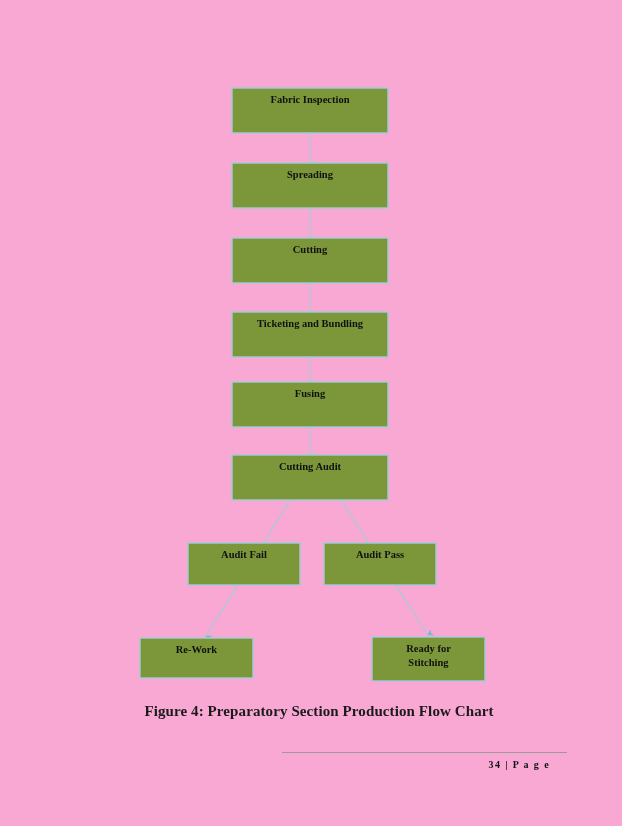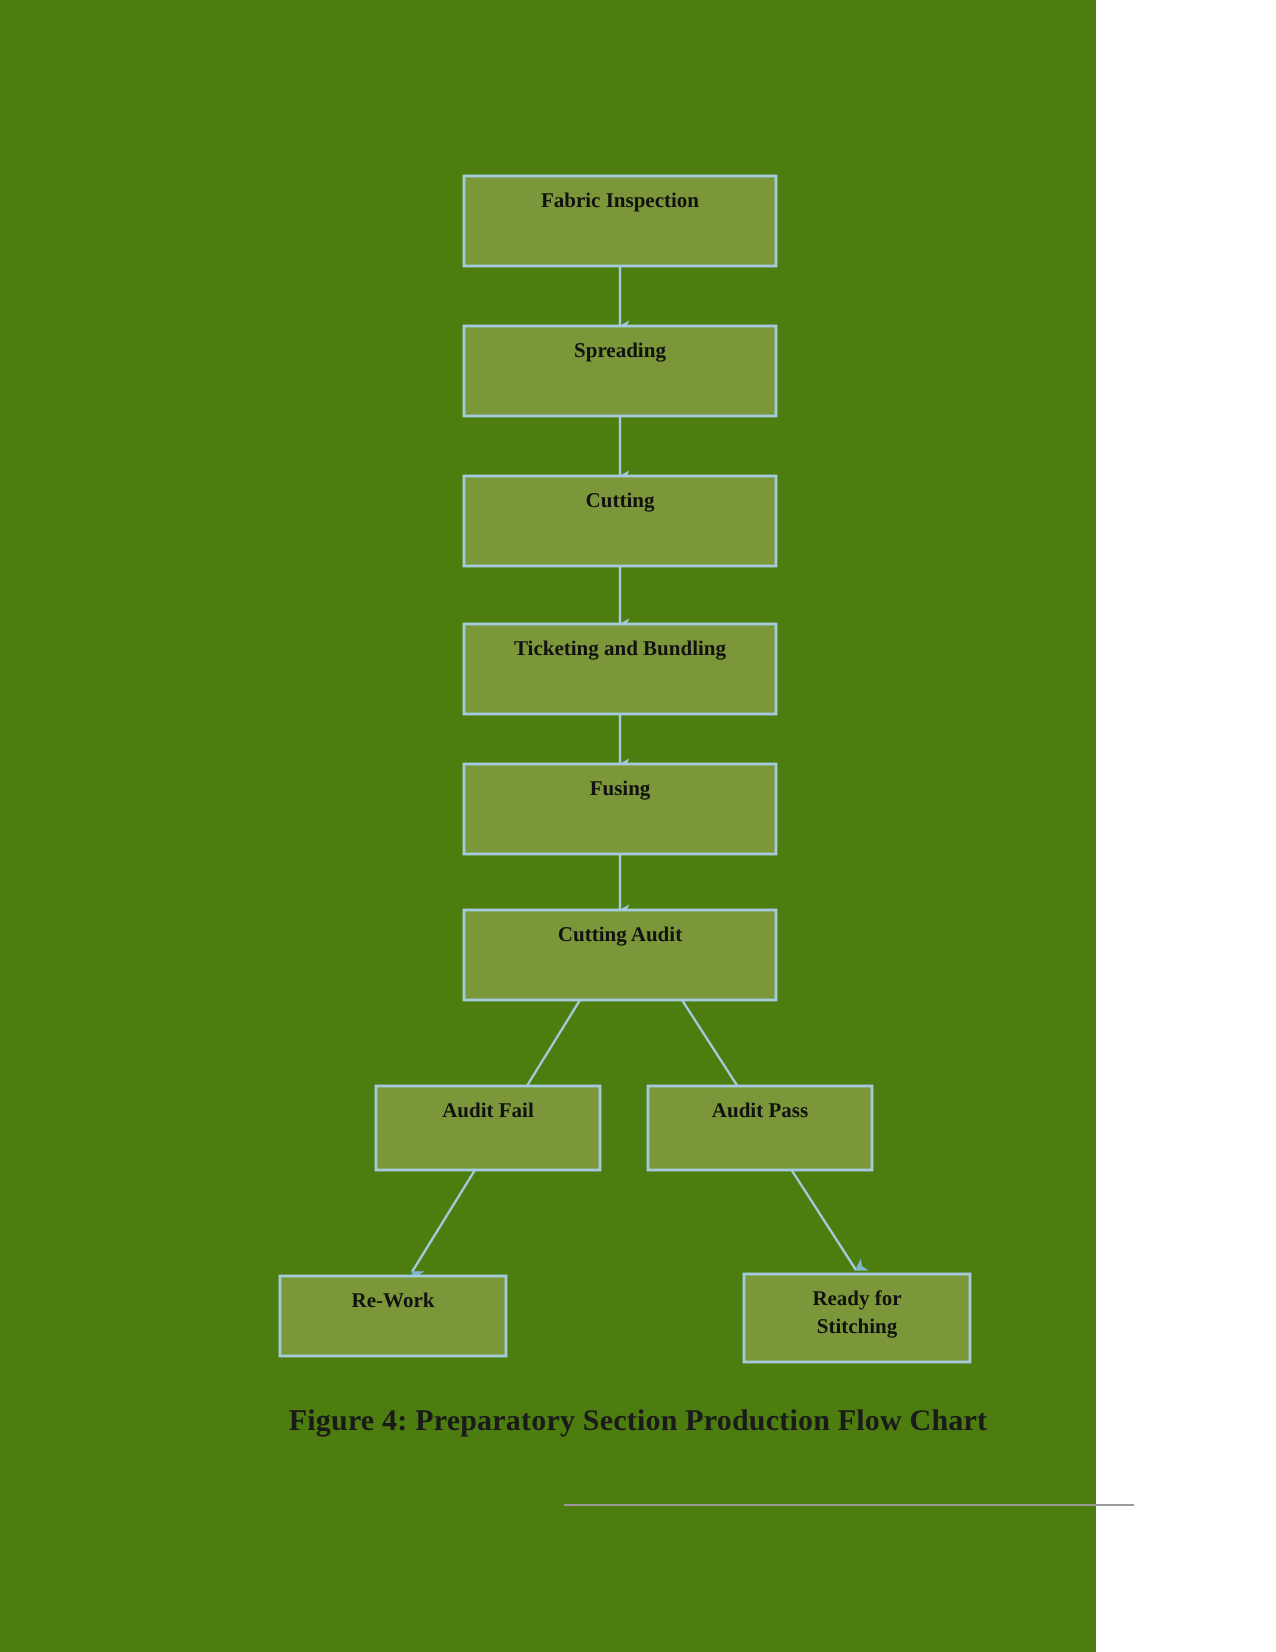--- a/index.html
+++ b/index.html
@@ -10,23 +10,23 @@
   body {
     width: 638px;
     height: 826px;
     font-family: "Liberation Serif", "DejaVu Serif", serif;
     color: #000000;
     position: relative;
     overflow: hidden;
   }
   #page {
     position: relative;
-    width: 548px;
+    width: 622px;
     height: 826px;
-    background: #4d7c0f;
+    background: #f9a8d4;
   }
   #flow-svg {
     position: absolute;
     left: 0;
     top: 0;
     width: 638px;
     height: 826px;
     display: block;
   }
   .node-box {
@@ -143,13 +143,14 @@
           <text x="428.5" y="650" class="node-label" fill="#111111">Ready for</text>
           <text x="428.5" y="664" class="node-label" fill="#111111">Stitching</text>
         </g>
       </g>
   </svg>
 
   <div id="figure-caption">Figure 4: Preparatory Section Production Flow Chart</div>
 
   <div id="footer-rule"></div>
 
+  <div id="page-number">34 | P a g e</div>
 </div>
 
 </body></html>

